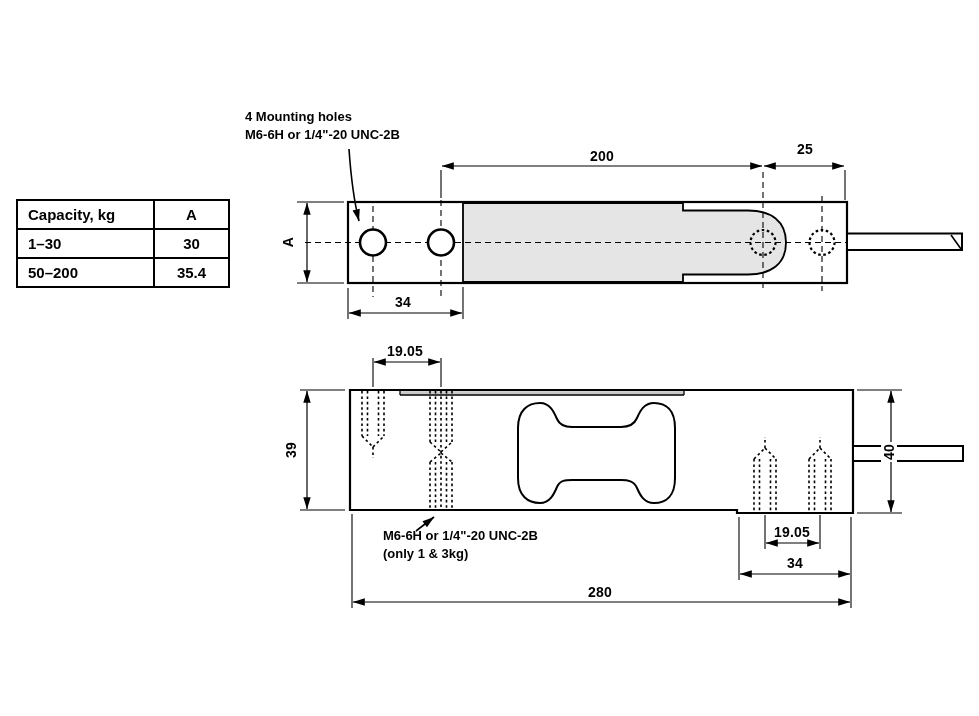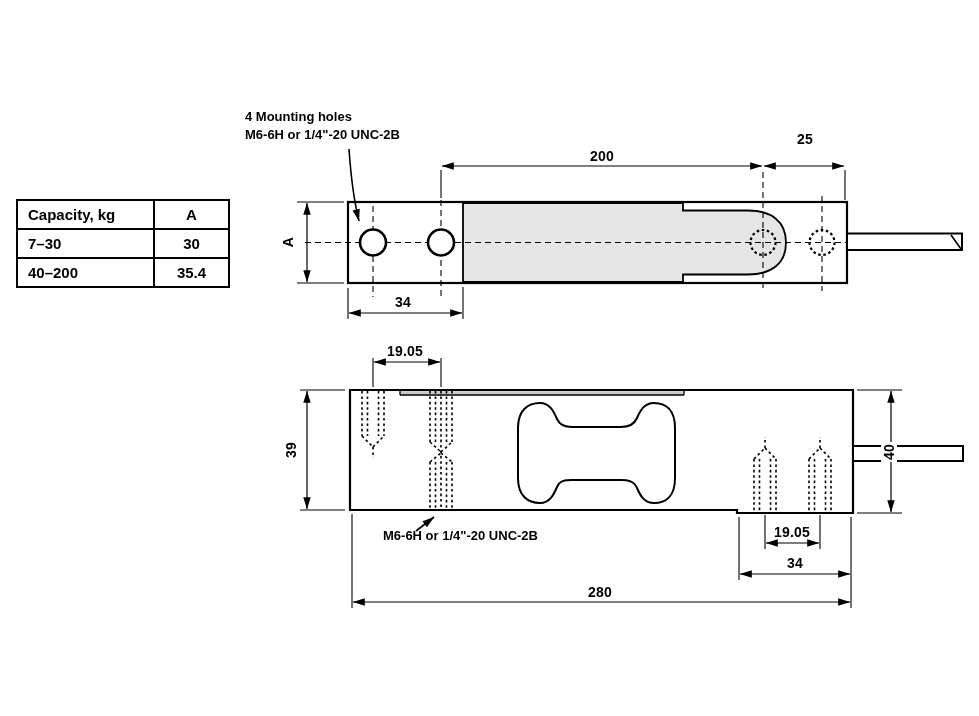--- a/index.html
+++ b/index.html
@@ -153,40 +153,41 @@
     </g>
   </svg>
 
   <table class="cap-table">
     <tbody>
         <tr>
       <td class="c1">Capacity, kg</td>
       <td class="c2">A</td>
     </tr>
     <tr>
-      <td class="c1">7–30</td>
+      <td class="c1">1–30</td>
       <td class="c2">30</td>
     </tr>
     <tr>
-      <td class="c1">40–200</td>
+      <td class="c1">50–200</td>
       <td class="c2">35.4</td>
     </tr>
   </tbody>
     </table>
 
   <div class="callout" style="left:245px;top:108px;">
     <div>4 Mounting holes</div>
     <div>M6-6H or 1/4"-20 UNC-2B</div>
   </div>
   <div class="callout" style="left:383px;top:527px;">
     <div>M6-6H or 1/4"-20 UNC-2B</div>
+    <div>(only 1 &amp; 3kg)</div>
   </div>
 
   <span class="dim-label" style="left:602px;top:156px;">200</span>
-  <span class="dim-label" style="left:805px;top:139px;">25</span>
+  <span class="dim-label" style="left:805px;top:149px;">25</span>
   <span class="dim-label rot" style="left:288px;top:242px;">A</span>
   <span class="dim-label" style="left:403px;top:302px;">34</span>
 
   <span class="dim-label" style="left:405px;top:351px;">19.05</span>
   <span class="dim-label rot" style="left:291px;top:450px;">39</span>
   <span class="dim-label rot halo" style="left:889px;top:452px;">40</span>
   <span class="dim-label" style="left:792px;top:532px;">19.05</span>
   <span class="dim-label" style="left:795px;top:563px;">34</span>
   <span class="dim-label" style="left:600px;top:592px;">280</span>
 

